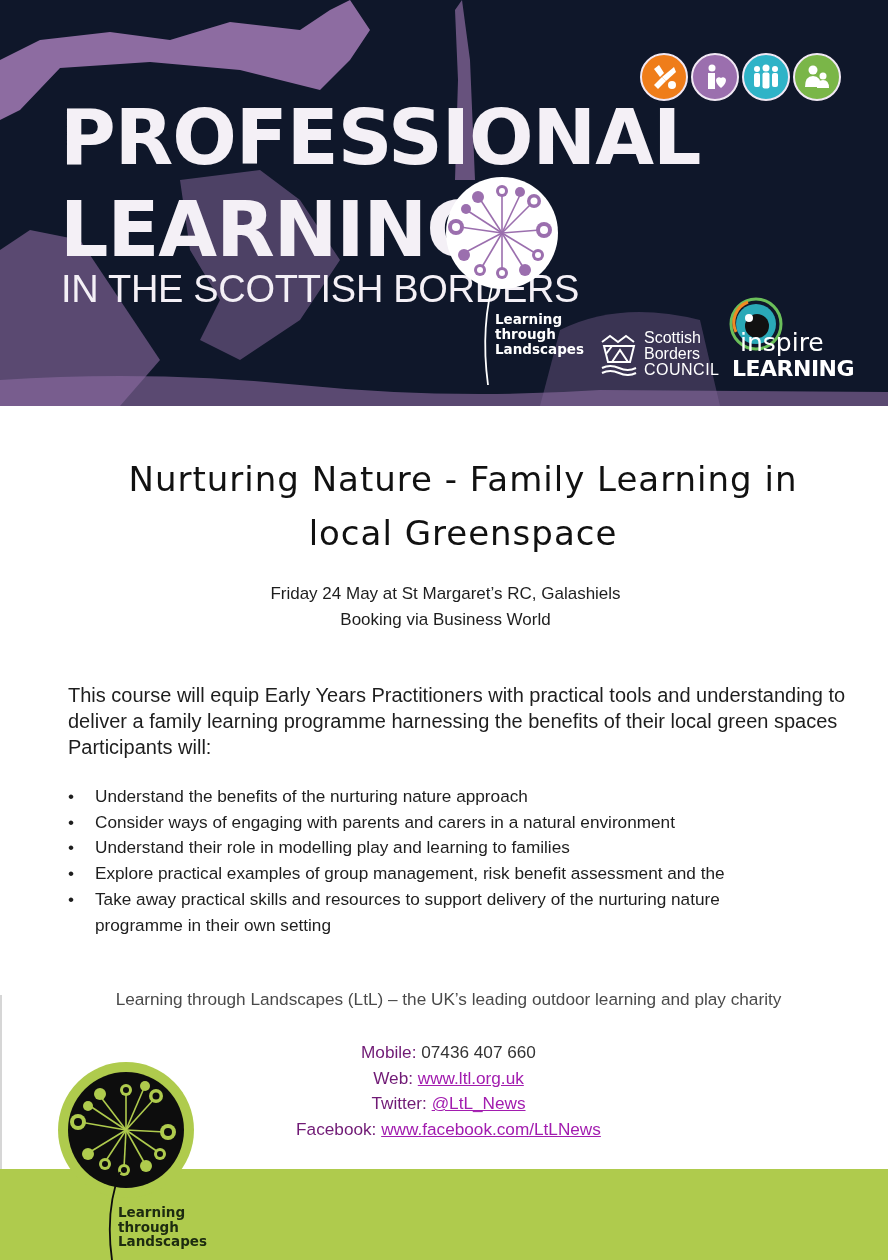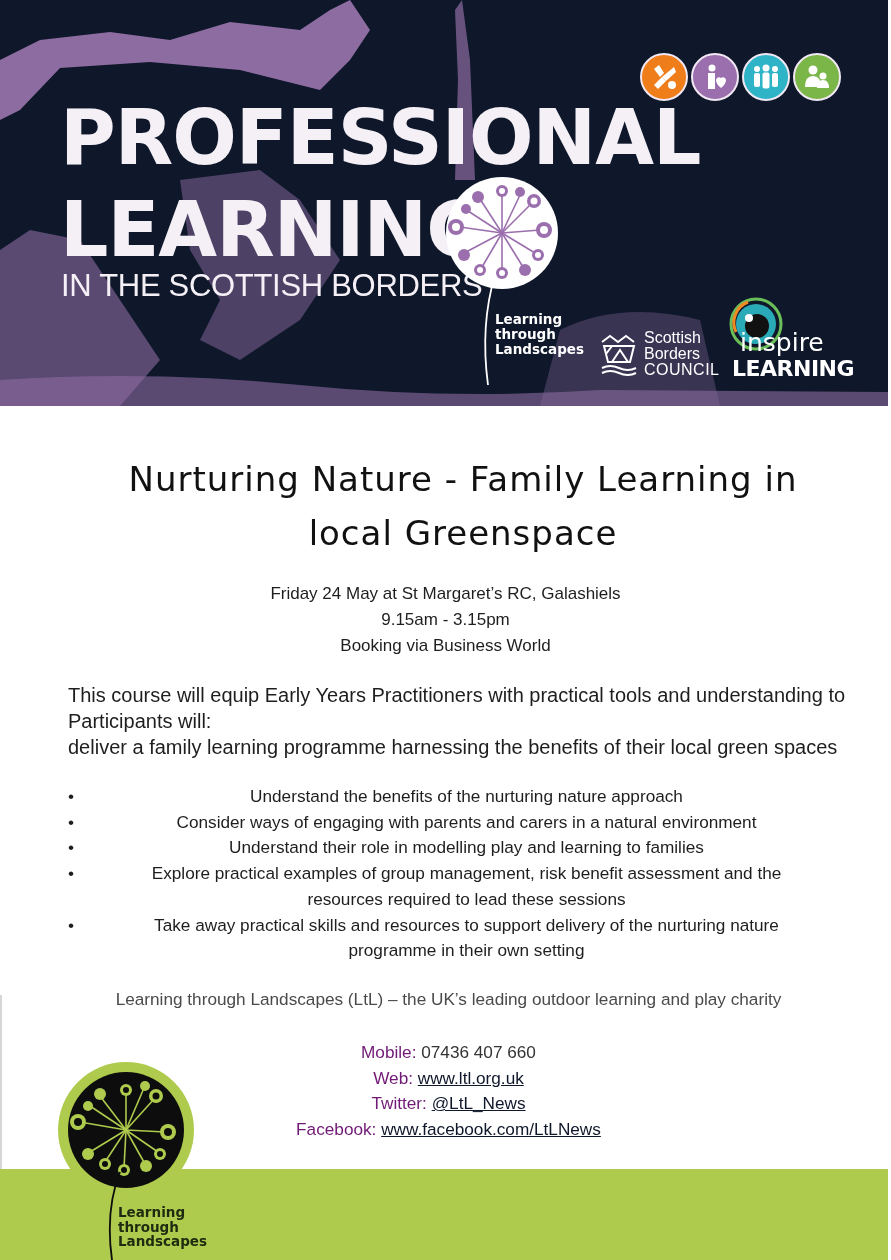--- a/index.html
+++ b/index.html
@@ -16,21 +16,21 @@
   .banner .watermark { position: absolute; left: 0; top: 0; }
   .banner-title {
     position: absolute; left: 60px; top: 92px;
     color: #f4f0f6; font-family: "DejaVu Sans", sans-serif; font-weight: bold;
     font-size: 76px; line-height: 92px; letter-spacing: -1px;
   }
   .banner-title .line { display: block; white-space: nowrap; }
   .banner-subtitle {
     position: absolute; left: 61px; top: 268px;
     color: #f4f0f6; font-family: "Liberation Sans", sans-serif;
-    font-size: 31px; letter-spacing: -0.3px; white-space: nowrap;
+    font-size: 38px; letter-spacing: -0.3px; white-space: nowrap;
   }
   .icon-row { position: absolute; left: 640px; top: 53px; display: flex; gap: 3px; }
   .icon-circle {
     width: 44px; height: 44px; border-radius: 50%;
     border: 2px solid #f1e8f4; display: flex; align-items: center; justify-content: center;
   }
   .ltl-top { position: absolute; left: 440px; top: 175px; }
   .ltl-top-text {
     position: absolute; left: 495px; top: 312px; color: #fff;
     font-family: "DejaVu Sans", sans-serif; font-weight: bold; font-size: 13.5px; line-height: 15px;
@@ -63,34 +63,34 @@
     position: absolute; left: 68px; top: 682px; width: 770px;
     font-family: "Liberation Sans", sans-serif; font-size: 20px; line-height: 26px; color: #1e1e1e;
   }
   .intro .line { display: block; white-space: nowrap; }
   .bullets {
     position: absolute; left: 68px; top: 784px; width: 770px; margin: 0; padding: 0; list-style: none;
     font-family: "Liberation Sans", sans-serif; font-size: 17.2px; line-height: 25.7px; color: #1e1e1e;
   }
   .bullets li { position: relative; padding-left: 27px; }
   .bullets li .dot { position: absolute; left: 0; top: 0; }
-  .bullets li .line { display: block; white-space: nowrap; text-align: center; }
+  .bullets li .line { display: block; white-space: nowrap; }
 
   .tagline {
     position: absolute; left: 0; top: 989px; width: 897px; text-align: center;
     font-family: "Liberation Sans", sans-serif; font-size: 17.2px; color: #4a4a4a; white-space: nowrap;
   }
   .contacts {
     position: absolute; left: 0; top: 1040px; width: 897px; text-align: center;
     font-family: "Liberation Sans", sans-serif; font-size: 17.2px; line-height: 25.7px;
   }
   .contacts .row { display: block; }
   .contacts .label { color: #701a75; }
   .contacts .value { color: #333; }
-  .contacts a.value { text-decoration: underline; color: #0f172a; }
+  .contacts a.value { text-decoration: underline; color: #a21caf; }
 
   .green-band { position: absolute; left: 0; top: 1169px; width: 888px; height: 91px; background: #afcb4d; }
   .left-rule { position: absolute; left: 0; top: 995px; width: 2px; height: 174px; background: #d6d6d6; }
   .ltl-bottom { position: absolute; left: 50px; top: 1060px; }
   .ltl-bottom-text {
     position: absolute; left: 118px; top: 1205px; color: #1d2b10;
     font-family: "DejaVu Sans", sans-serif; font-weight: bold; font-size: 13.5px; line-height: 14.5px;
   }
 </style>
 </head>
@@ -233,47 +233,45 @@
   <div class="inspire-text2">LEARNING</div>
 </div>
 
 <h1 class="course-title" style="margin:0">
   <span class="line">Nurturing Nature - Family Learning in</span>
   <span class="line">local Greenspace</span>
 </h1>
 
 <div class="details">
   <span class="line">Friday 24 May at St Margaret’s RC, Galashiels</span>
-  <span class="line">9.15am - 3.15pm</span>
   <span class="line">Booking via Business World</span>
 </div>
 
 <div class="intro">
   <span class="line">This course will equip Early Years Practitioners with practical tools and understanding to</span>
+  <span class="line">deliver a family learning programme harnessing the benefits of their local green spaces</span>
   <span class="line">Participants will:</span>
-  <span class="line">deliver a family learning programme harnessing the benefits of their local green spaces</span>
 </div>
 
 <ul class="bullets">
   <li>
     <span class="dot">•</span>
     <span class="line">Understand the benefits of the nurturing nature approach</span>
   </li>
   <li>
     <span class="dot">•</span>
     <span class="line">Consider ways of engaging with parents and carers in a natural environment</span>
   </li>
   <li>
     <span class="dot">•</span>
     <span class="line">Understand their role in modelling play and learning to families</span>
   </li>
   <li>
     <span class="dot">•</span>
     <span class="line">Explore practical examples of group management, risk benefit assessment and the</span>
-    <span class="line">resources required to lead these sessions</span>
   </li>
   <li>
     <span class="dot">•</span>
     <span class="line">Take away practical skills and resources to support delivery of the nurturing nature</span>
     <span class="line">programme in their own setting</span>
   </li>
 </ul>
 
 <div class="tagline">Learning through Landscapes (LtL) – the UK’s leading outdoor learning and play charity</div>
 

